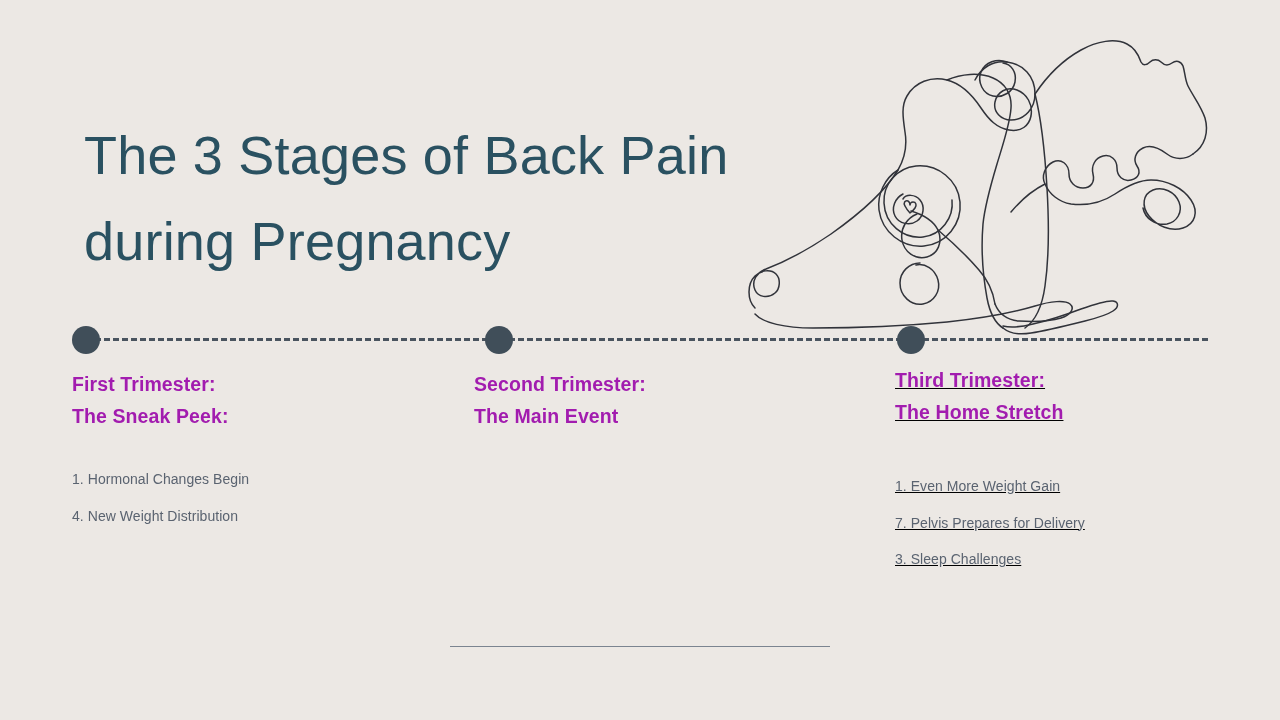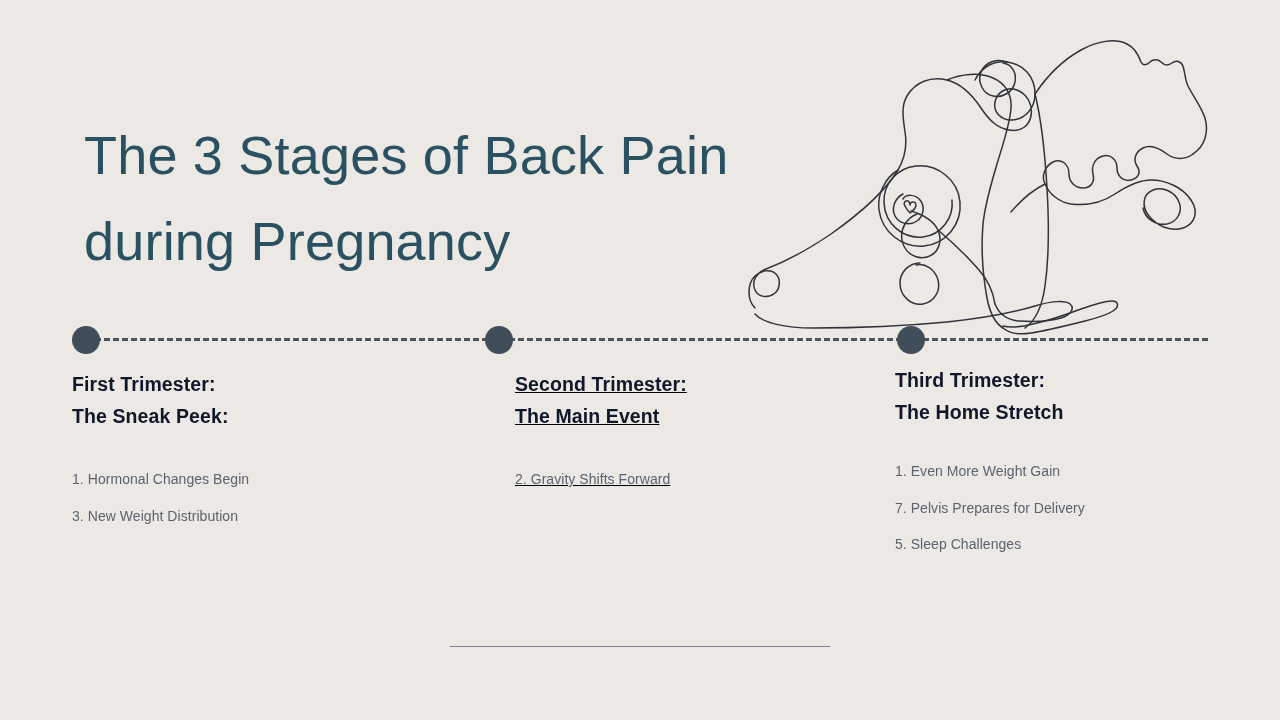--- a/index.html
+++ b/index.html
@@ -82,49 +82,49 @@
   #dot-1 { left: 72px; }
   #dot-2 { left: 485px; }
   #dot-3 { left: 897px; }
 
   
   .column {
     position: absolute;
     top: 368px;
   }
   #col-1 { left: 72px;  width: 390px; }
-  #col-2 { left: 515px; width: 390px; text-decoration: underline; }
-  #col-3 { left: 895px; width: 330px; top: 364px; }
+  #col-2 { left: 474px; width: 390px; }
+  #col-3 { left: 895px; width: 330px; top: 364px; text-decoration: underline; }
 
   .col-heading {
     font-family: "Liberation Sans", sans-serif;
     font-size: 19.5px;
     font-weight: bold;
     line-height: 32px;
     letter-spacing: 0.1px;
-    color: #0f172a;
+    color: #a21caf;
     white-space: pre-line;
     margin: 0;
   }
   .col-list {
     list-style: none;
     margin: 0;
     padding: 0;
     margin-top: 29px;
   }
   .col-list li {
     font-family: "Liberation Sans", sans-serif;
     font-size: 14px;
     font-weight: 400;
     line-height: 36.5px;
     color: #5a6370;
     letter-spacing: 0.05px;
     white-space: nowrap;
   }
-  #col-3 .col-list { margin-top: 25px; }
+  #col-3 .col-list { margin-top: 40px; }
 
   
   #bottom-divider {
     position: absolute;
     left: 450px;
     top: 646px;
     width: 380px;
     height: 0;
     border-top: 1px solid #7b8490;
   }
@@ -194,37 +194,36 @@
     <div class="timeline-dot" id="dot-1"></div>
     <div class="timeline-dot" id="dot-2"></div>
     <div class="timeline-dot" id="dot-3"></div>
   </div>
 
   <div class="column" id="col-1">
     <h2 class="col-heading">First Trimester:
 The Sneak Peek:</h2>
     <ul class="col-list">
       <li>1. Hormonal Changes Begin</li>
-      <li>3. New Weight Distribution</li>
+      <li>4. New Weight Distribution</li>
     </ul>
   </div>
 
   <div class="column" id="col-2">
     <h2 class="col-heading">Second Trimester:
 The Main Event</h2>
     <ul class="col-list">
-      <li>2. Gravity Shifts Forward</li>
     </ul>
   </div>
 
   <div class="column" id="col-3">
     <h2 class="col-heading">Third Trimester:
 The Home Stretch</h2>
     <ul class="col-list">
       <li>1. Even More Weight Gain</li>
       <li>7. Pelvis Prepares for Delivery</li>
-      <li>5. Sleep Challenges</li>
+      <li>3. Sleep Challenges</li>
     </ul>
   </div>
 
   <div id="bottom-divider"></div>
 
 </div>
 
 </body></html>

